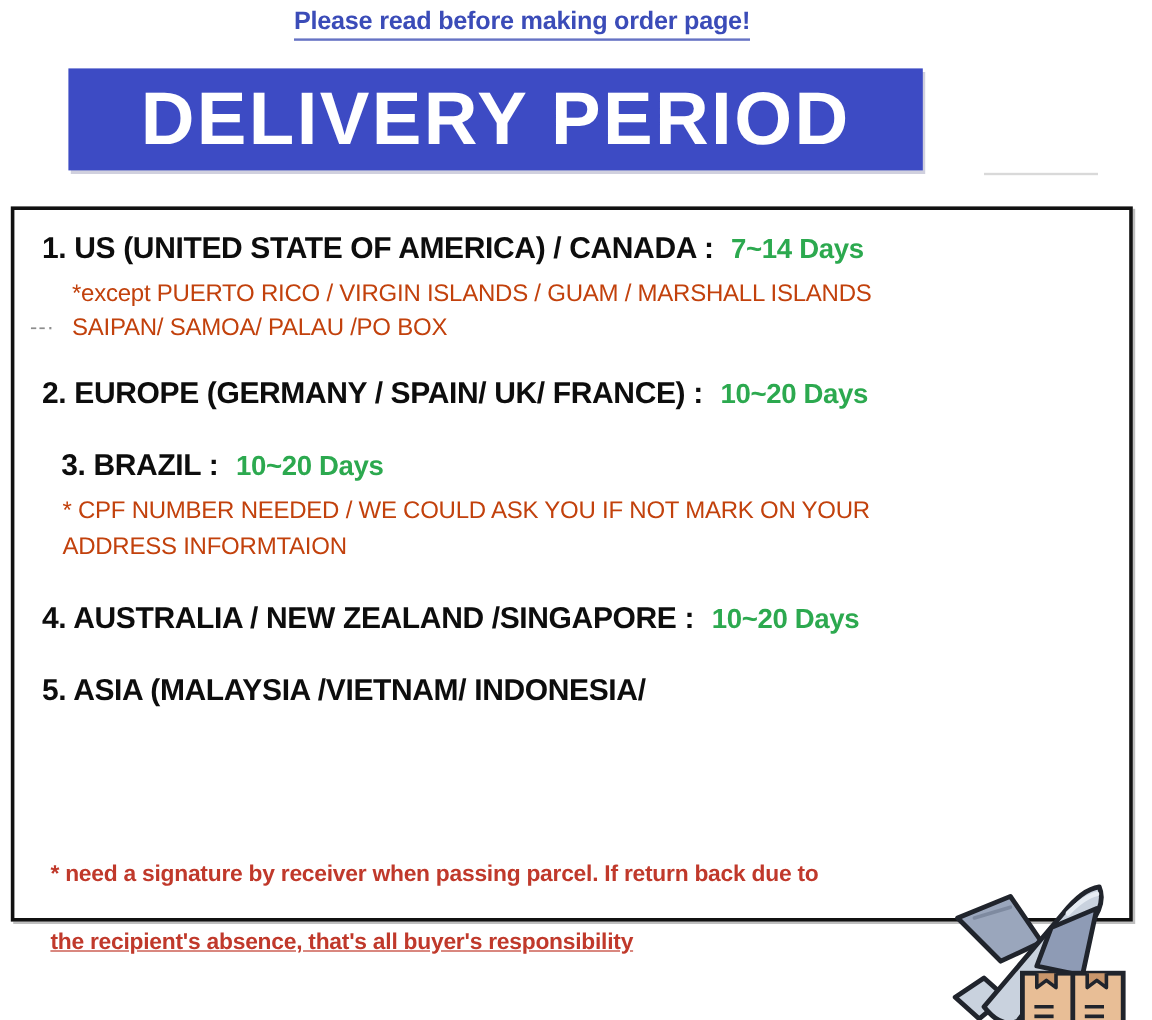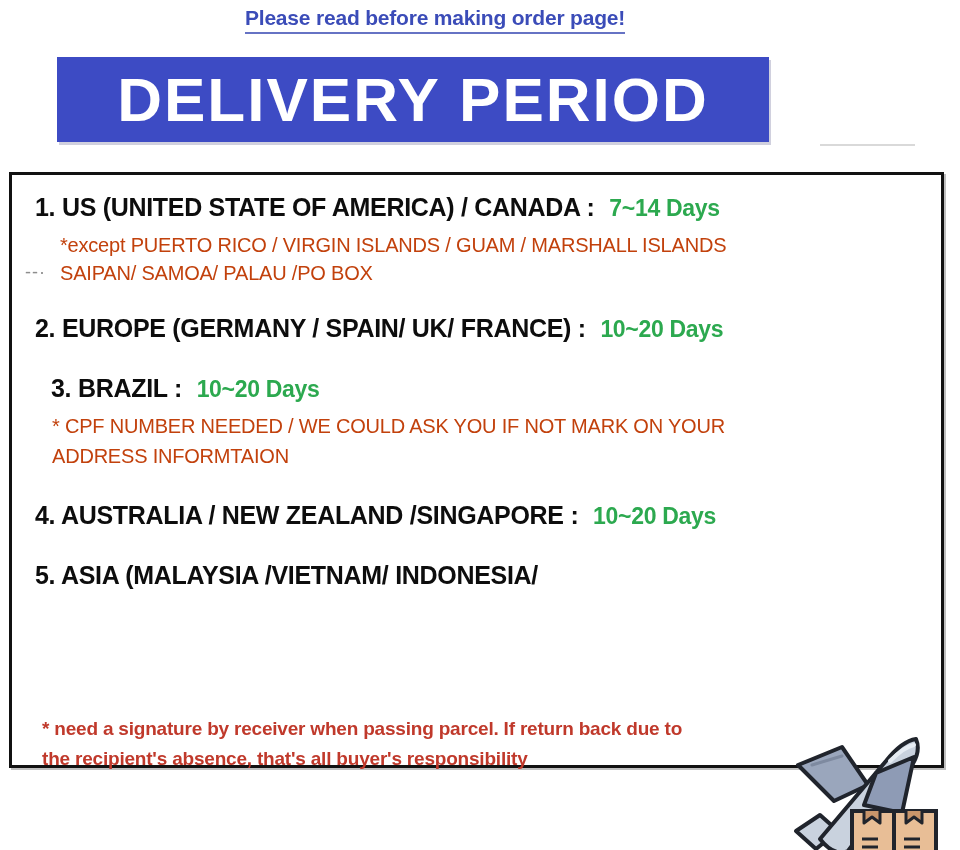--- a/index.html
+++ b/index.html
@@ -173,21 +173,21 @@
 
   <div class="row entry" style="left:23px; top:325px;">
     <span>4. AUSTRALIA / NEW ZEALAND /SINGAPORE :</span>
     <span class="days" style="margin-left: 8px;">10~20 Days</span>
   </div>
 
   <div class="row entry" style="left:23px; top:385px;">5. ASIA (MALAYSIA /VIETNAM/ INDONESIA/</div>
 
 
   <div class="row rednote" style="left:30px; top:540px;">* need a signature by receiver when passing parcel. If return back due to</div>
-  <div class="row rednote" style="left:30px; top:570px;">the recipient's absence, that's all buyer's responsibility</div>
+  <div class="row rednote" style="left:30px; top:597px;text-decoration:underline;">the recipient's absence, that's all buyer's responsibility</div>
 
   <div id="plane-graphic">
     <svg width="150" height="140" viewBox="0 0 150 140" xmlns="http://www.w3.org/2000/svg">
 
       <path d="M8 38 L52 20 L78 58 L44 74 Z" fill="#9AA6BC" stroke="#20242C" stroke-width="4" stroke-linejoin="round"></path>
 
       <path d="M6 104 L30 88 L48 104 L26 122 Z" fill="#C9D2DE" stroke="#20242C" stroke-width="4" stroke-linejoin="round"></path>
 
       <path d="M30 112 L96 34 Q112 14 126 12 Q132 26 118 44 L58 124 Q44 130 30 112 Z" fill="#C9D2DE" stroke="#20242C" stroke-width="4" stroke-linejoin="round"></path>
 

